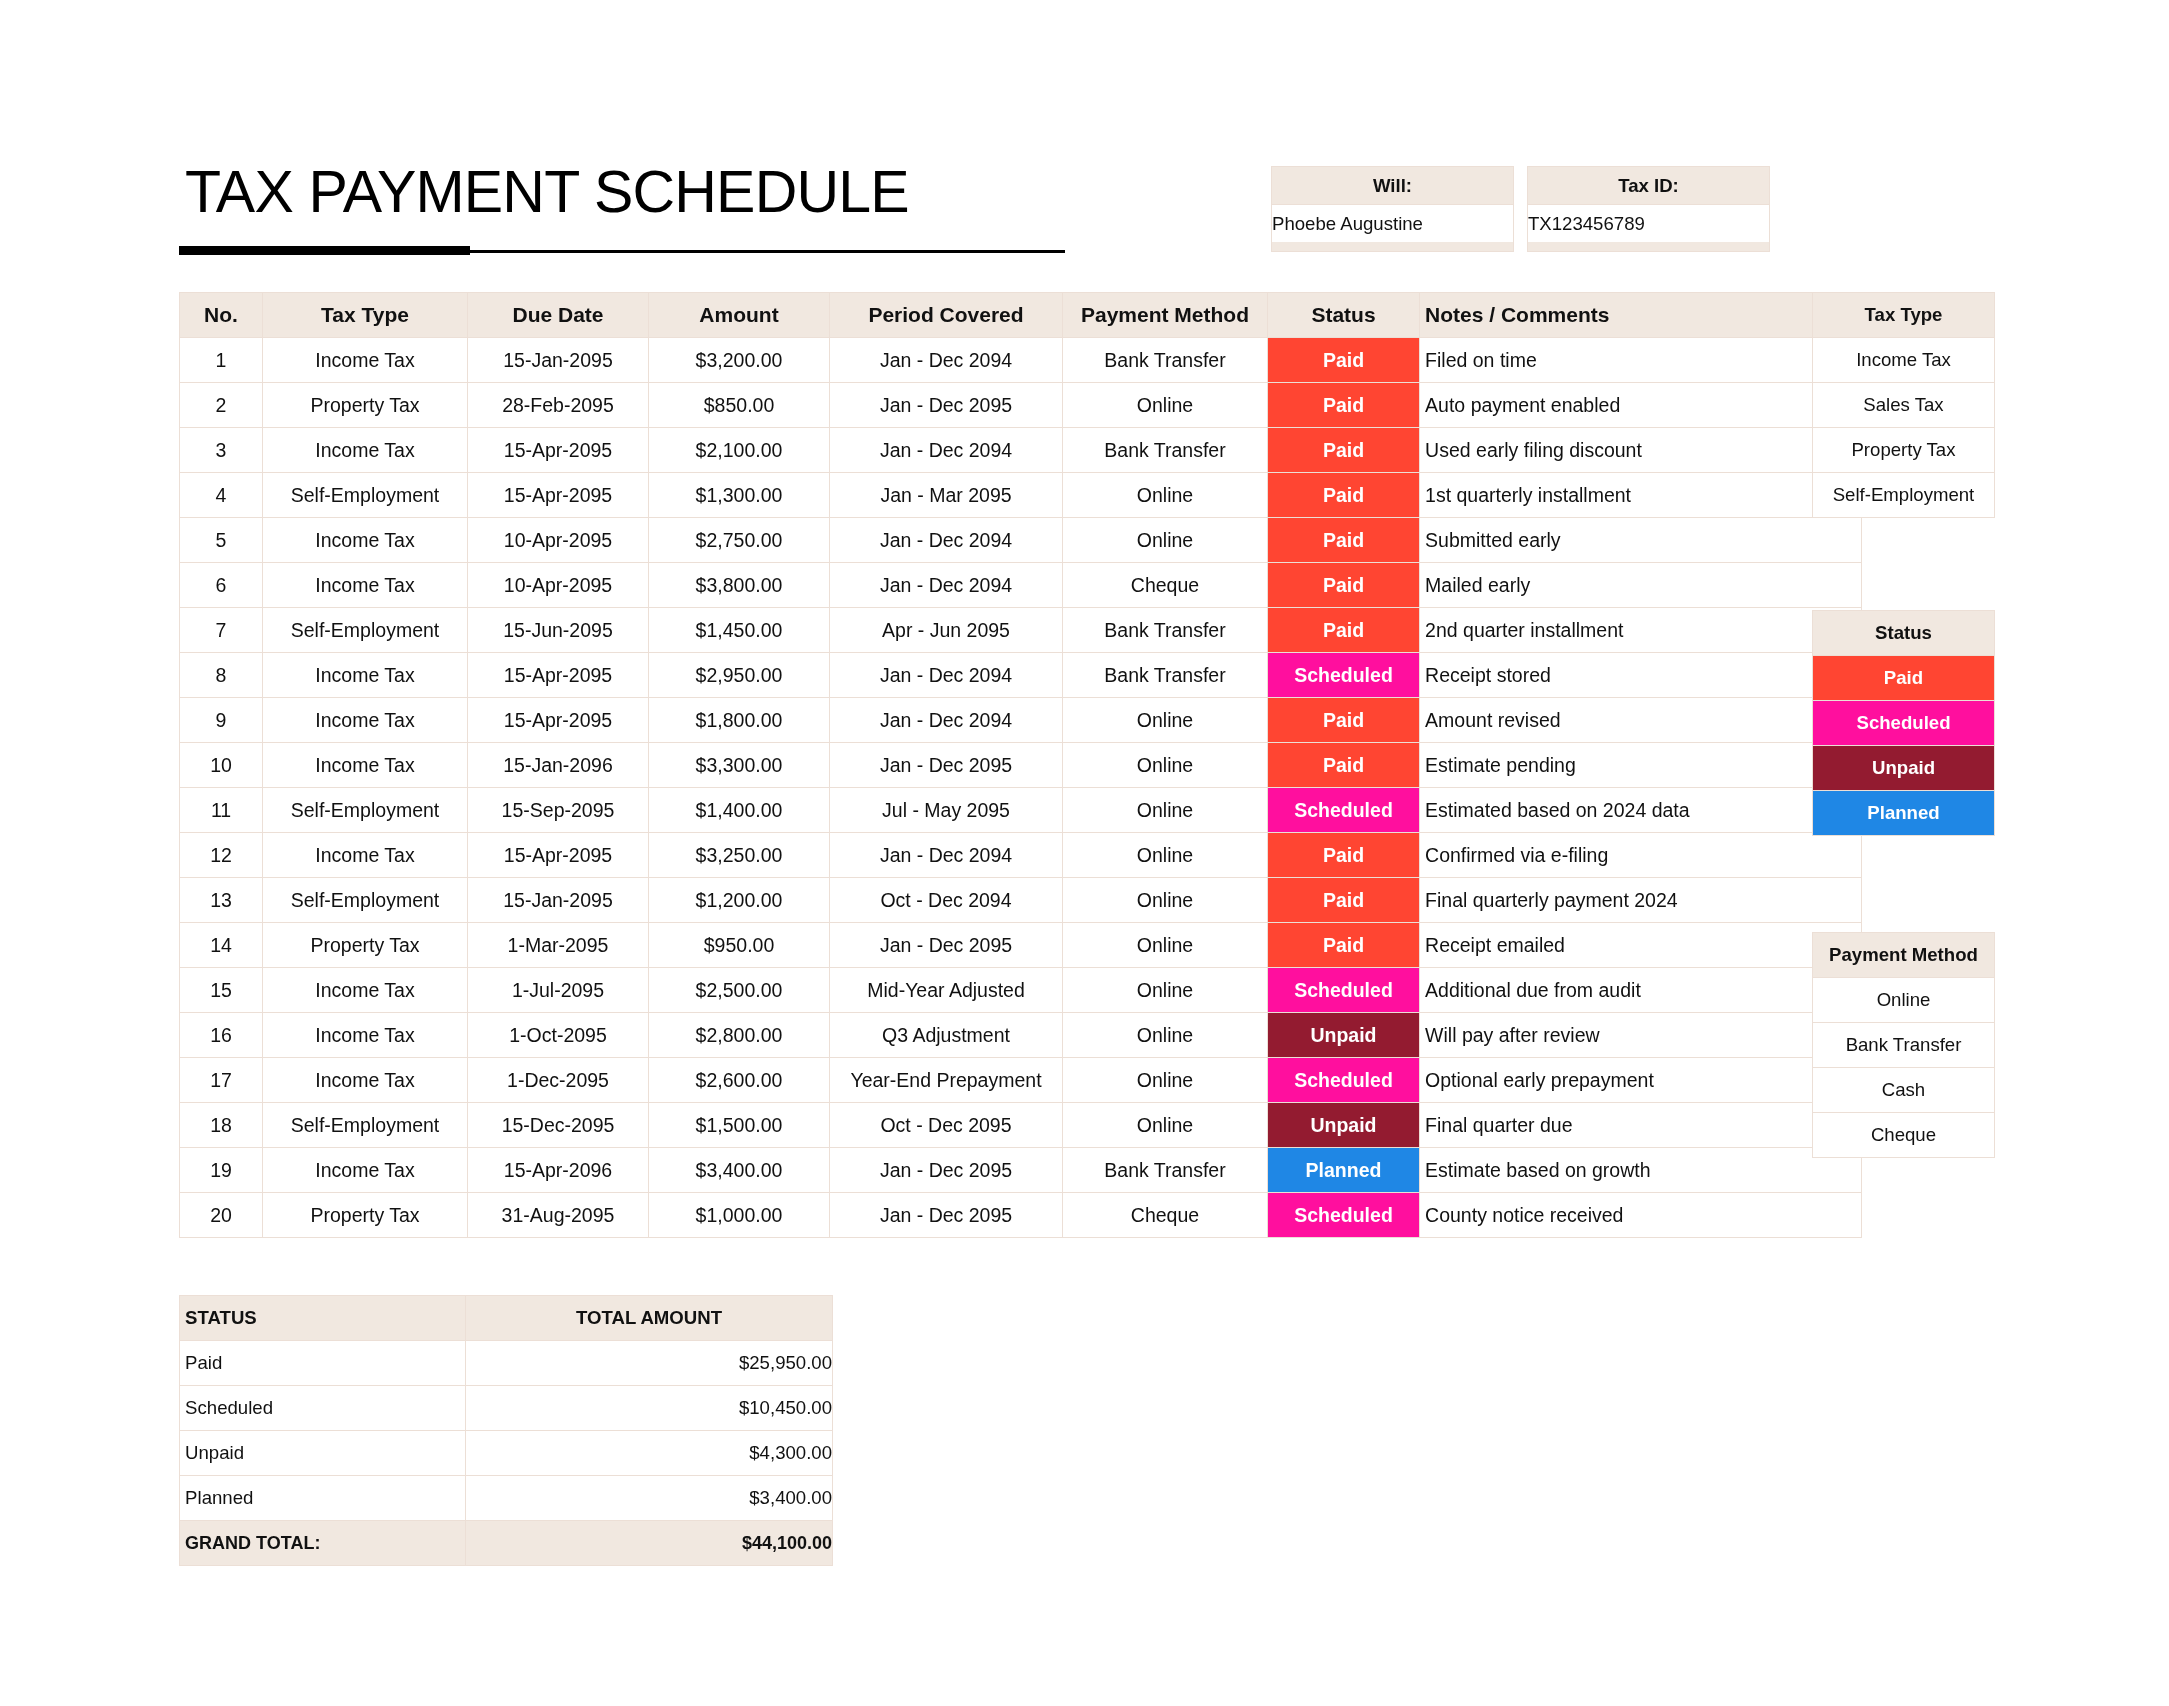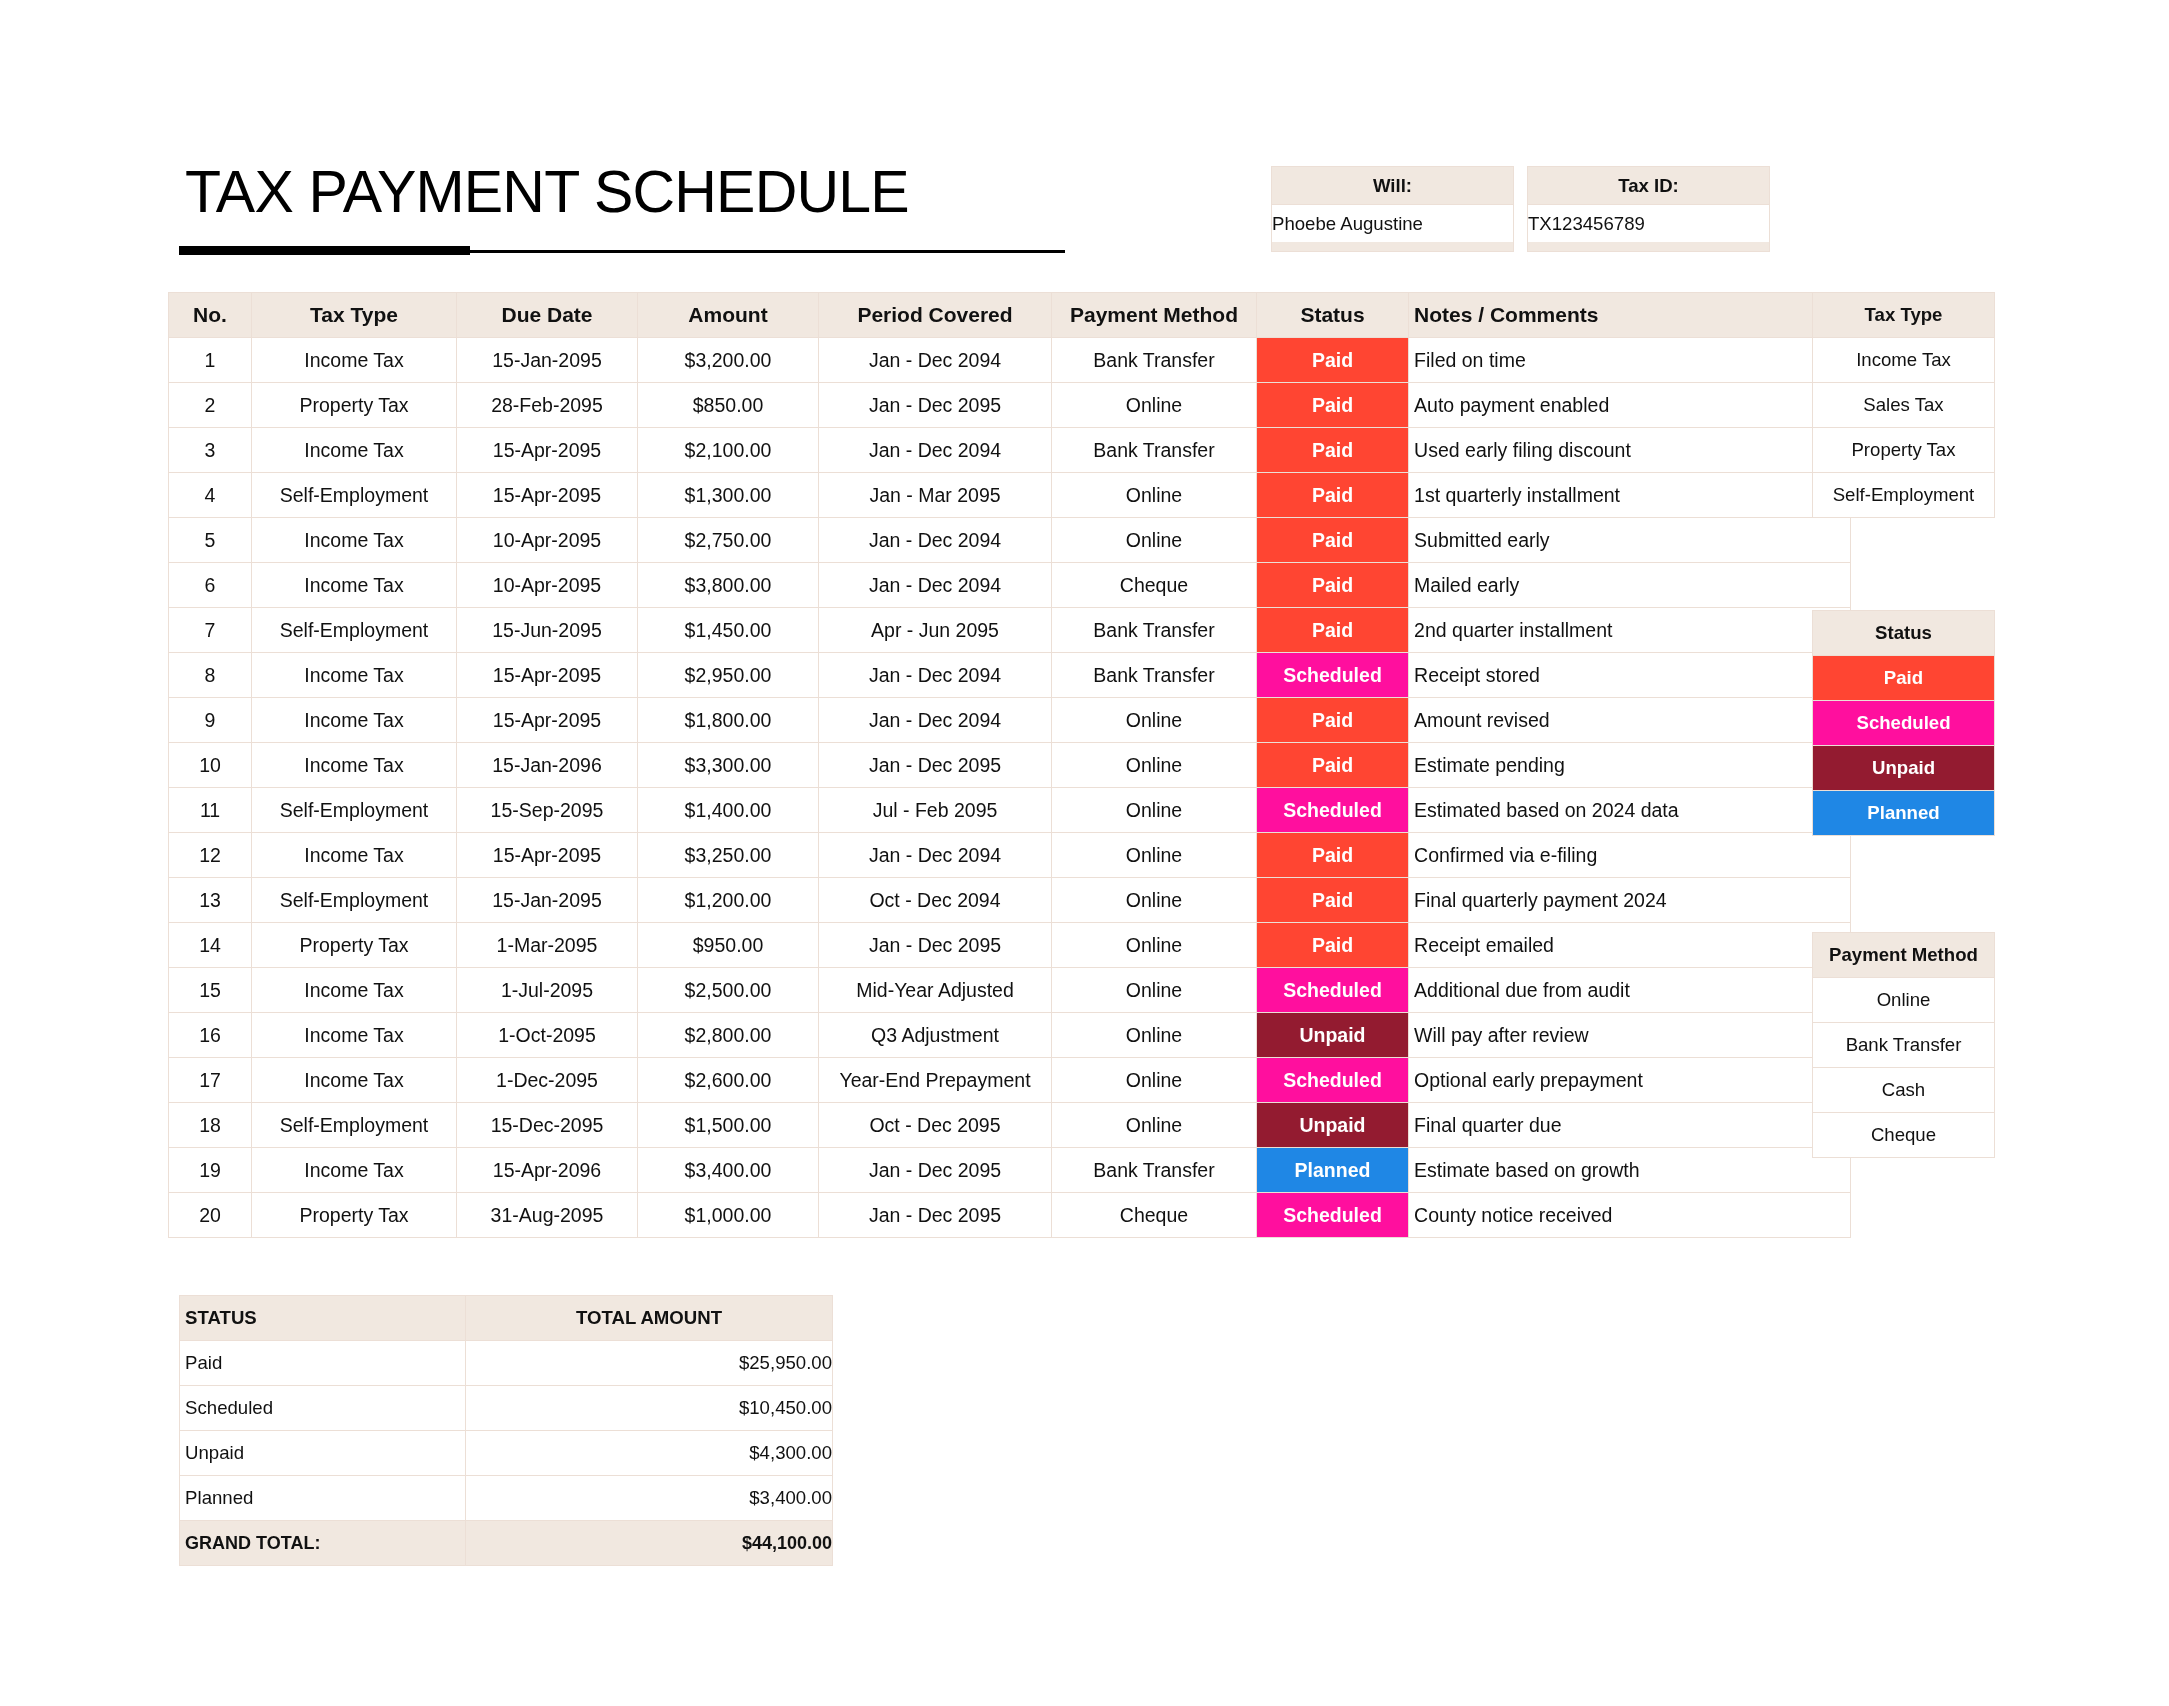--- a/index.html
+++ b/index.html
@@ -9,21 +9,21 @@
   .rule-thin { position:absolute; left:179px; top:250px; width:886px; height:3.4px; background:#000; }
 
   .info { position:absolute; top:166px; width:241px; border:1.7px solid #ecdfd6; background:#f1e8e0; }
   .info .h { height:37px; line-height:37px; text-align:center; font-weight:bold; font-size:18.6px; }
   .info .v { height:37px; line-height:37px; background:#fff; font-size:18.6px; border-top:1.7px solid #ecdfd6; }
   .info .pad { height:8.5px; }
 
   table { border-collapse:collapse; position:absolute; font-size:19.5px; }
   td, th { border:1.7px solid #ecdfd6; padding:0; text-align:center; }
   th { background:#f1e8e0; font-weight:bold; font-size:21px; }
-  .main { left:168px; top:292px; width:1683px; }
+  .main { left:179px; top:292px; width:1683px; }
   .main th { height:44px; }
   .main td { height:44px; background:#fff; }
   .main td.notes, .main th.notes { text-align:left; padding-left:5.1px;margin-left:28px; }
   .st { color:#fff; font-weight:bold; }
   .paid { background:#ff4532 !important; }
   .scheduled { background:#ff0f9e !important; }
   .unpaid { background:#931b30 !important; }
   .planned { background:#1f87e5 !important; }
 
   .side { left:1812px; width:183px; }
@@ -176,21 +176,21 @@
         <td>Jan - Dec 2095</td>
         <td>Online</td>
         <td class="st paid">Paid</td>
         <td class="notes">Estimate pending</td>
       </tr>
       <tr>
         <td>11</td>
         <td>Self-Employment</td>
         <td>15-Sep-2095</td>
         <td>$1,400.00</td>
-        <td>Jul - Feb 2095</td>
+        <td>Jul - May 2095</td>
         <td>Online</td>
         <td class="st scheduled">Scheduled</td>
         <td class="notes">Estimated based on 2024 data</td>
       </tr>
       <tr>
         <td>12</td>
         <td>Income Tax</td>
         <td>15-Apr-2095</td>
         <td>$3,250.00</td>
         <td>Jan - Dec 2094</td>

